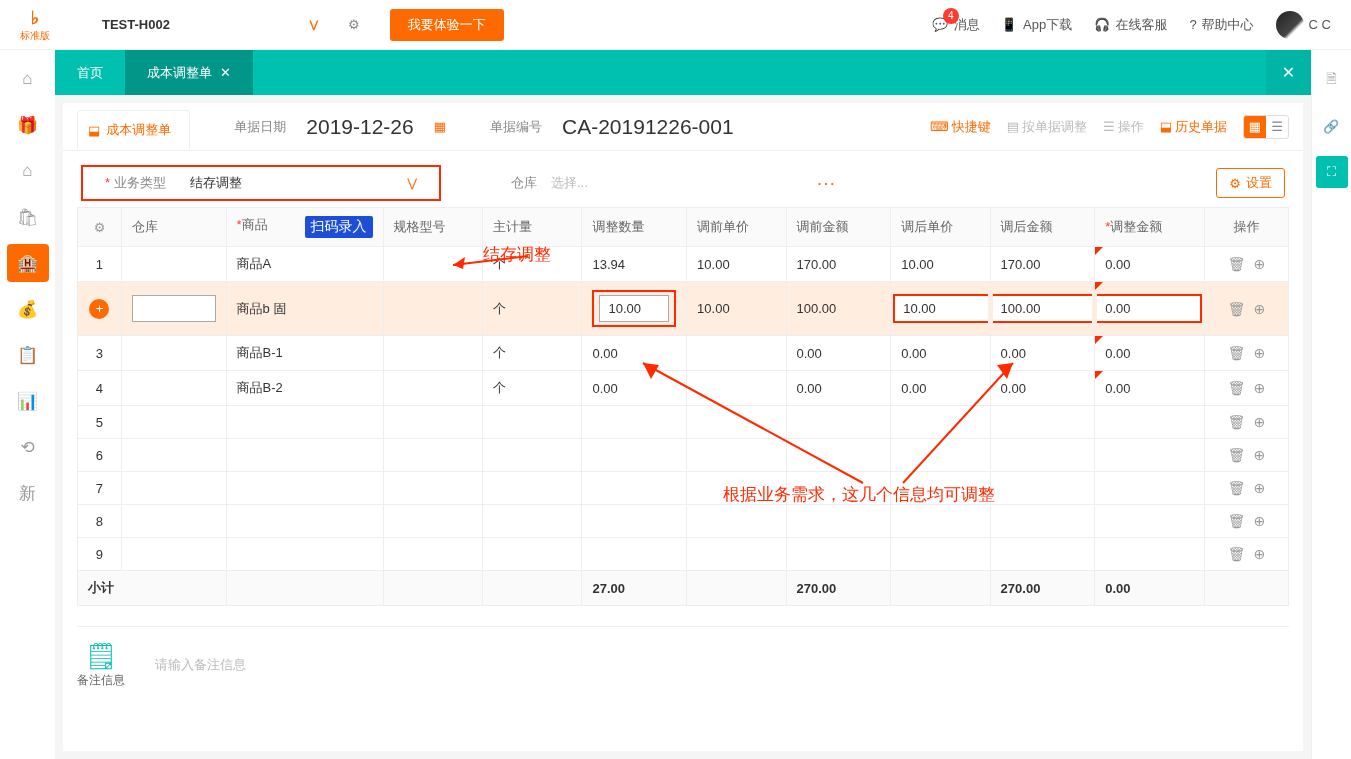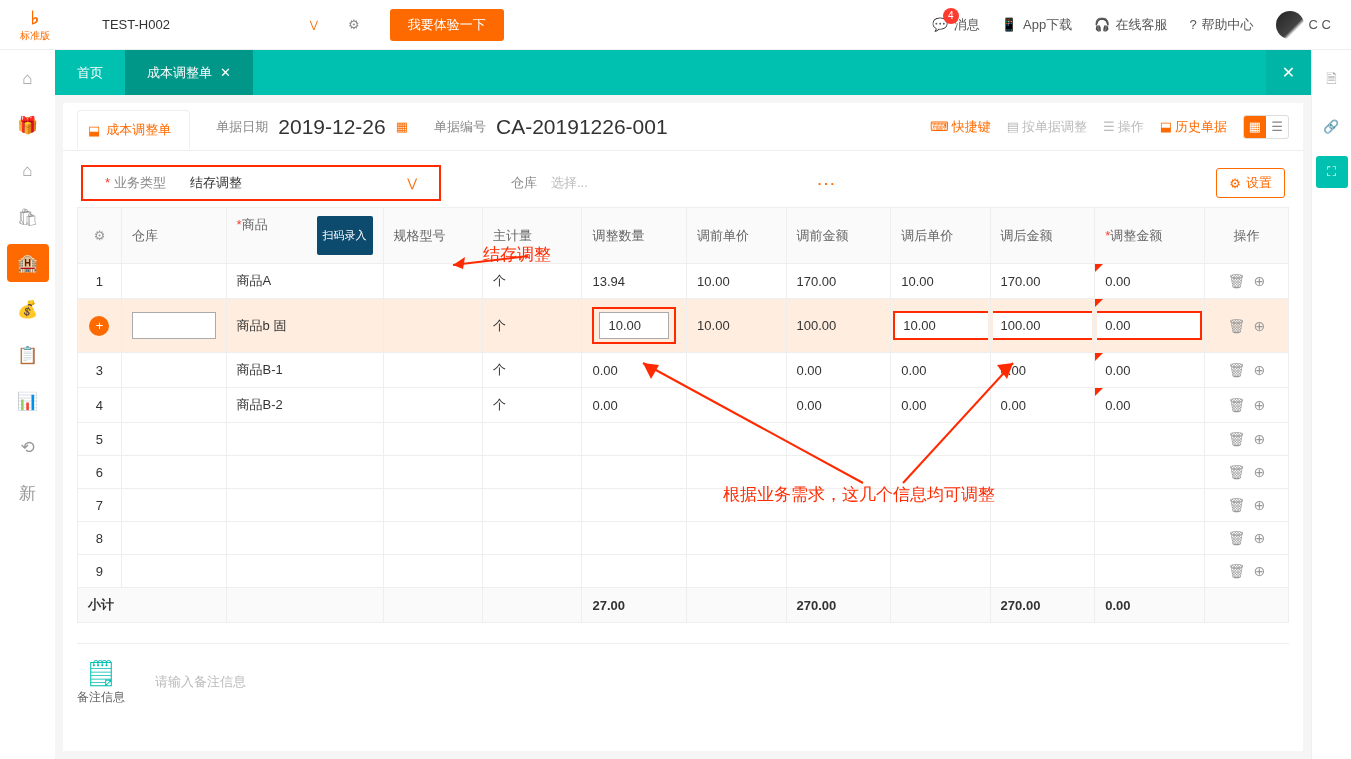--- a/index.html
+++ b/index.html
@@ -2,21 +2,21 @@
 <html><head>
   <meta charset="utf-8">
   <style>
     * { box-sizing: border-box; margin: 0; padding: 0; }
     body { font-family: "Microsoft YaHei", Arial, sans-serif; font-size: 13px; color: #333; background: #fff; overflow: hidden; }
     
     .top-header { height: 50px; display: flex; align-items: center; padding: 0 20px 0 10px; border-bottom: 1px solid #eee; }
     .logo-area { width: 50px; display: flex; flex-direction: column; align-items: center; color: #ff6a00; }
     .logo-icon { font-size: 18px; font-weight: bold; }
     .logo-text { font-size: 10px; text-align: right; }
-    .company-select { margin-left: 30px; width: 240px; height: 32px; display: flex; align-items: center; justify-content: space-between; padding: 0 12px; color: #333; }
+    .company-select { margin-left: 30px; width: 240px; height: 32px; display: flex; align-items: center; justify-content: space-between; padding: 0 12px; color: #333; font-weight: bold; }
     .company-select .chevron { color: #ff6a00; font-size: 10px; }
     .gear-btn { margin-left: 18px; color: #888; cursor: pointer; }
     .try-btn { margin-left: 30px; background: #ff6a00; color: #fff; padding: 7px 18px; border-radius: 3px; border: none; cursor: pointer; font-size: 13px; }
     .top-right { margin-left: auto; display: flex; align-items: center; gap: 22px; color: #555; }
     .top-right-item { display: flex; align-items: center; gap: 5px; cursor: pointer; position: relative; }
     .badge { position: absolute; top: -8px; left: 10px; background: #ff3b30; color: #fff; border-radius: 50%; width: 16px; height: 16px; font-size: 10px; display: flex; align-items: center; justify-content: center; }
     .avatar { width: 28px; height: 28px; border-radius: 50%; background: linear-gradient(135deg,#222 0%,#444 60%,#fff 70%); }
     
     .layout { display: flex; height: calc(100vh - 50px); }
     .left-nav { width: 55px; background: #fff; display: flex; flex-direction: column; align-items: center; padding-top: 10px; gap: 2px; }
@@ -27,21 +27,21 @@
     .tabs-bar { height: 45px; background: #00c1b0; display: flex; align-items: center; }
     .tab { height: 45px; padding: 0 22px; color: #fff; display: flex; align-items: center; gap: 8px; cursor: pointer; }
     .tab.active { background: #009688; }
     .tab-close-btn { margin-left: auto; width: 45px; height: 45px; display: flex; align-items: center; justify-content: center; color: #fff; background: rgba(0,0,0,0.06); cursor: pointer; font-size: 16px; }
     
     .content { flex: 1; background: #fff; margin: 8px; padding: 0; overflow: auto; position: relative; }
     
     .doc-header { display: flex; align-items: center; border-bottom: 1px solid #eee; padding: 0 14px; height: 48px; }
     .doc-tab { display: inline-flex; align-items: center; gap: 6px; padding: 10px 18px 10px 10px; border: 1px solid #eee; border-bottom: none; color: #ff6a00; border-radius: 4px 4px 0 0; margin-top: 6px;}
     .doc-icon { color: #ff6a00; }
-    .meta { margin-left: 26px; display: flex; align-items: center; gap: 10px; color: #555; }
+    .meta { margin-left: 44px; display: flex; align-items: center; gap: 20px; color: #555; }
     .meta-label { color: #888; }
     .meta-date { color: #333; font-size: 21px; }
     .cal-icon { color: #ff6a00; }
     .doc-right { margin-left: auto; display: flex; align-items: center; gap: 16px; color: #888; }
     .doc-right-link { color: #ff6a00; cursor: pointer; display: flex; align-items: center; gap: 3px; }
     .doc-right-gray { color: #bbb; cursor: pointer; display: flex; align-items: center; gap: 3px; }
     .view-toggle { display: flex; border: 1px solid #ddd; border-radius: 3px; overflow: hidden; }
     .view-btn { width: 22px; height: 22px; display: flex; align-items: center; justify-content: center; cursor: pointer; }
     .view-btn.active { background: #ff6a00; color: #fff; }
     
@@ -57,21 +57,21 @@
     .setting-btn { margin-left: auto; border: 1px solid #ff6a00; color: #ff6a00; padding: 5px 12px; border-radius: 3px; display: flex; align-items: center; gap: 5px; cursor: pointer; }
     
     .annotation { position: absolute; color: #ff2a00; font-size: 17px; pointer-events: none; z-index: 10; }
     .arrow-svg { position: absolute; pointer-events: none; z-index: 9; }
     
     .table-wrap { padding: 0 14px 10px; }
     table { width: 100%; border-collapse: collapse; }
     th, td { border: 1px solid #eee; padding: 8px 10px; text-align: left; height: 32px; font-size: 13px; }
     th { background: #fafafa; color: #666; font-weight: normal; }
     th .gear { color: #999; }
-    .scan-btn { background: #0c4a6e; color: #fff; padding: 12px 6px; border-radius: 2px; float: right; font-size: 11px; }
+    .scan-btn { background: #1d4ed8; color: #fff; padding: 2px 6px; border-radius: 2px; float: right; font-size: 14px; }
     .row-idx { text-align: center; width: 42px; }
     .row-active { background: #ffeee0; }
     .add-circle { display: inline-flex; width: 20px; height: 20px; border-radius: 50%; background: #ff6a00; color: #fff; align-items: center; justify-content: center; font-size: 13px; }
     .ops-cell { text-align: center; }
     .op-icon { color: #999; cursor: pointer; margin: 0 4px; font-size: 14px; }
     .cell-input { border: 1.5px solid #aaa; padding: 5px 8px; background: #fff; }
     .red-box { border: 2px solid #ff2a00; padding: 3px 5px; }
     .red-tri { position: relative; }
     .red-tri::before { content: ''; position: absolute; top: 0; left: 0; border-top: 8px solid #ff2a00; border-right: 8px solid transparent; }
     .subtotal { background: #fafafa; font-weight: bold; }

